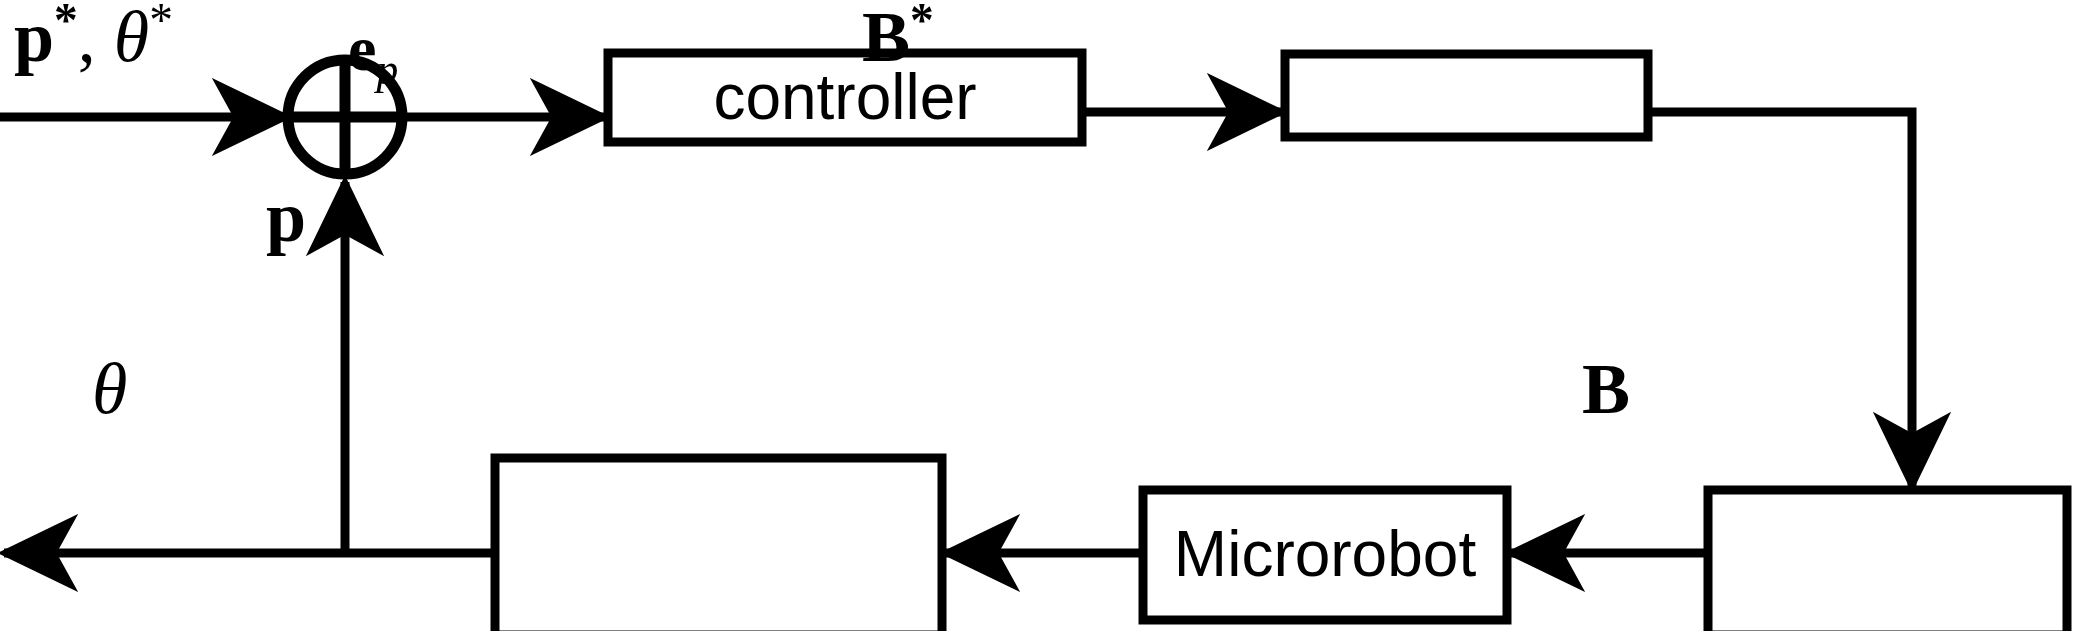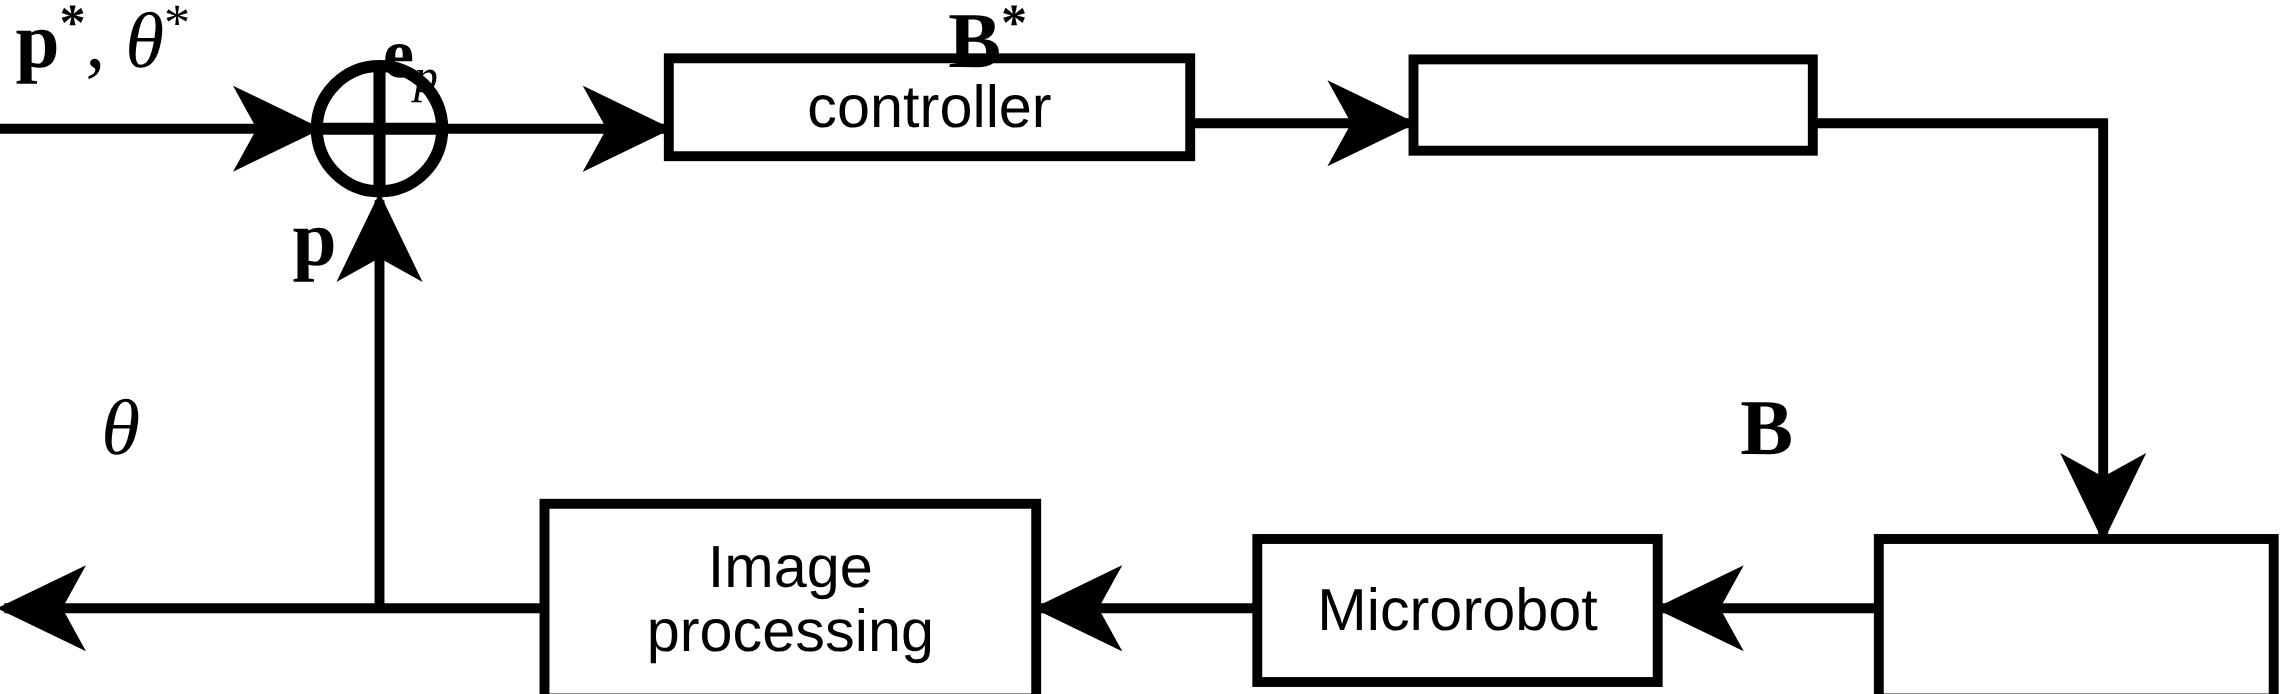--- a/index.html
+++ b/index.html
@@ -18,21 +18,21 @@
   svg.layer {
     position: absolute;
     left: 0;
     top: 0;
     width: 2077px;
     height: 631px;
   }
   .block-label {
     position: absolute;
     font-family: "Liberation Sans", sans-serif;
-    font-size: 54px;
+    font-size: 64px;
     color: #000000;
     text-align: center;
     line-height: 1.08;
     white-space: pre-line;
     pointer-events: none;
   }
   .sig-label {
     position: absolute;
     font-family: "Liberation Serif", serif;
     color: #000000;
@@ -103,22 +103,20 @@
       <line x1="345" y1="553" x2="345" y2="182" marker-end="url(#arrowR)"></line>
     </g>
   </svg>
 
   <div class="block-label" style="left:608px; top:53px; width:474px; height:89px; display:flex; align-items:center; justify-content:center;">controller</div>
 
 
 
   <div class="block-label" style="left:1143px; top:490px; width:364px; height:130px; display:flex; align-items:center; justify-content:center;text-align:center;">Microrobot</div>
 
-  <div class="block-label" style="left:495px; top:470px; width:447px; height:150px; display:flex; align-items:center; justify-content:center;">Image
-processing</div>
 
   <div class="sig-label sig-bold" style="left:14px; top:-4px; font-size:72px;">
     <span>p</span><sup class="star">*</sup><span class="sig-label-comma" style="font-weight:normal;">, </span><span class="sig-italic" style="font-weight:normal;">θ</span><sup class="star" style="font-weight:normal;">*</sup>
   </div>
 
   <div class="sig-label sig-bold" style="left:348px; top:12px; font-size:64px;">
     <span>e</span><sub class="subp">p</sub>
   </div>
 
   <div class="sig-label sig-bold" style="left:862px; top:-4px; font-size:72px;">

